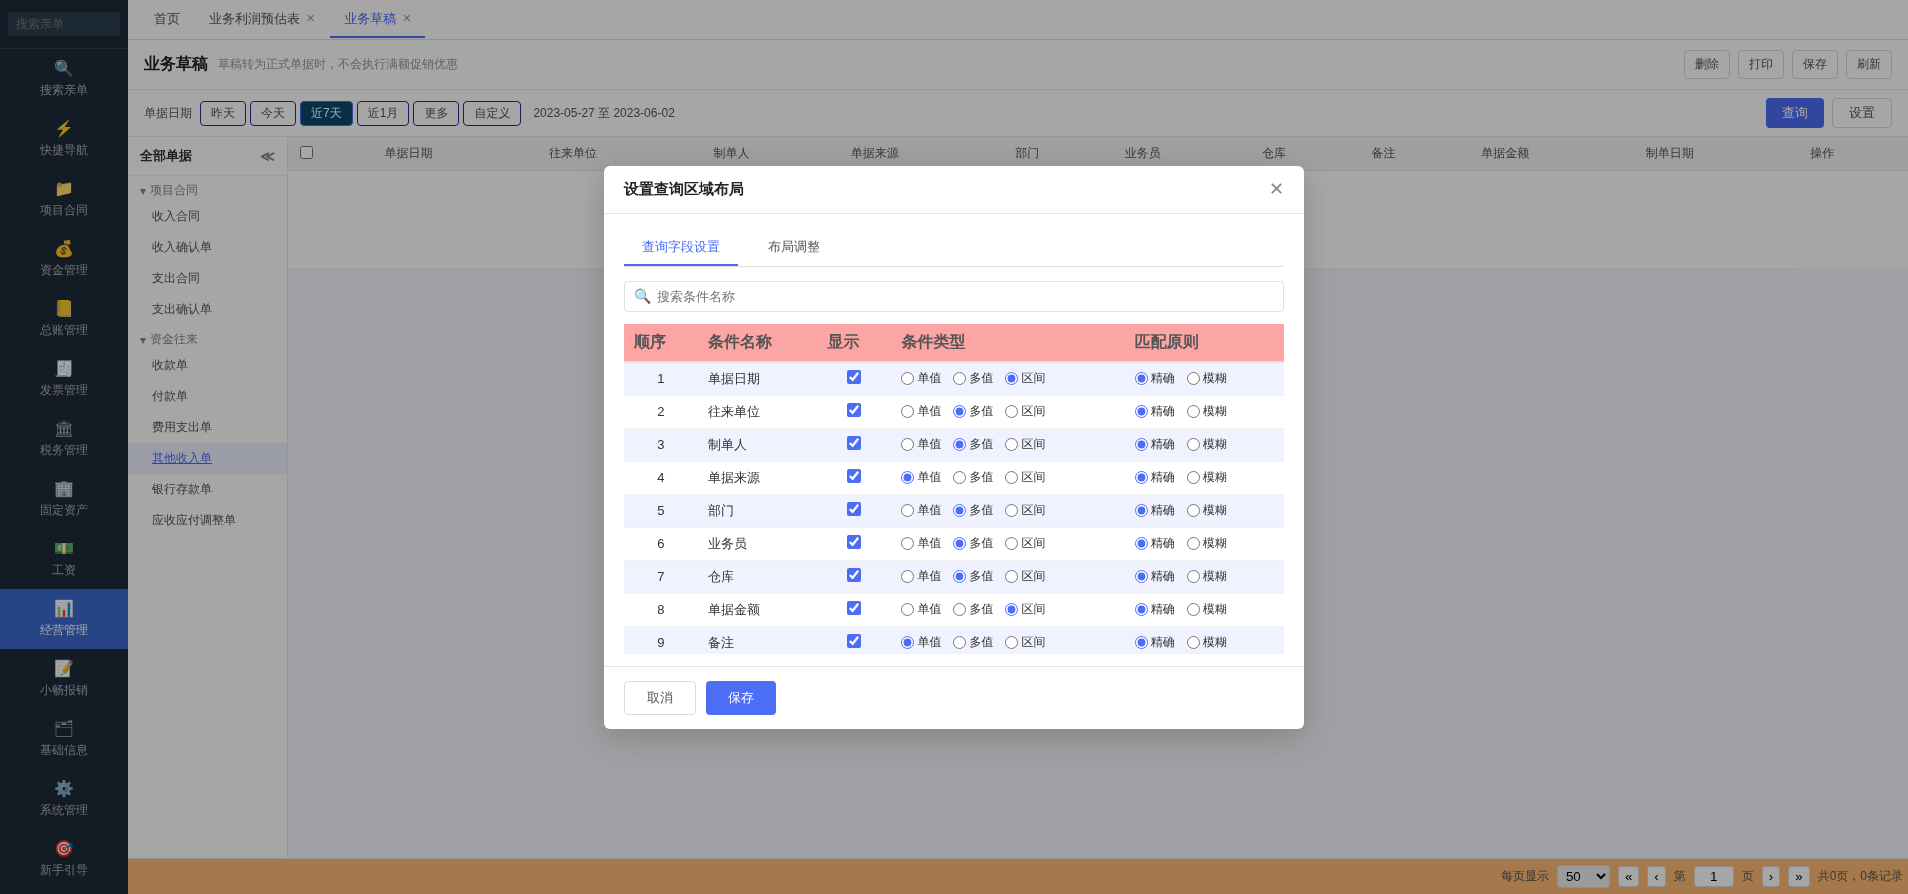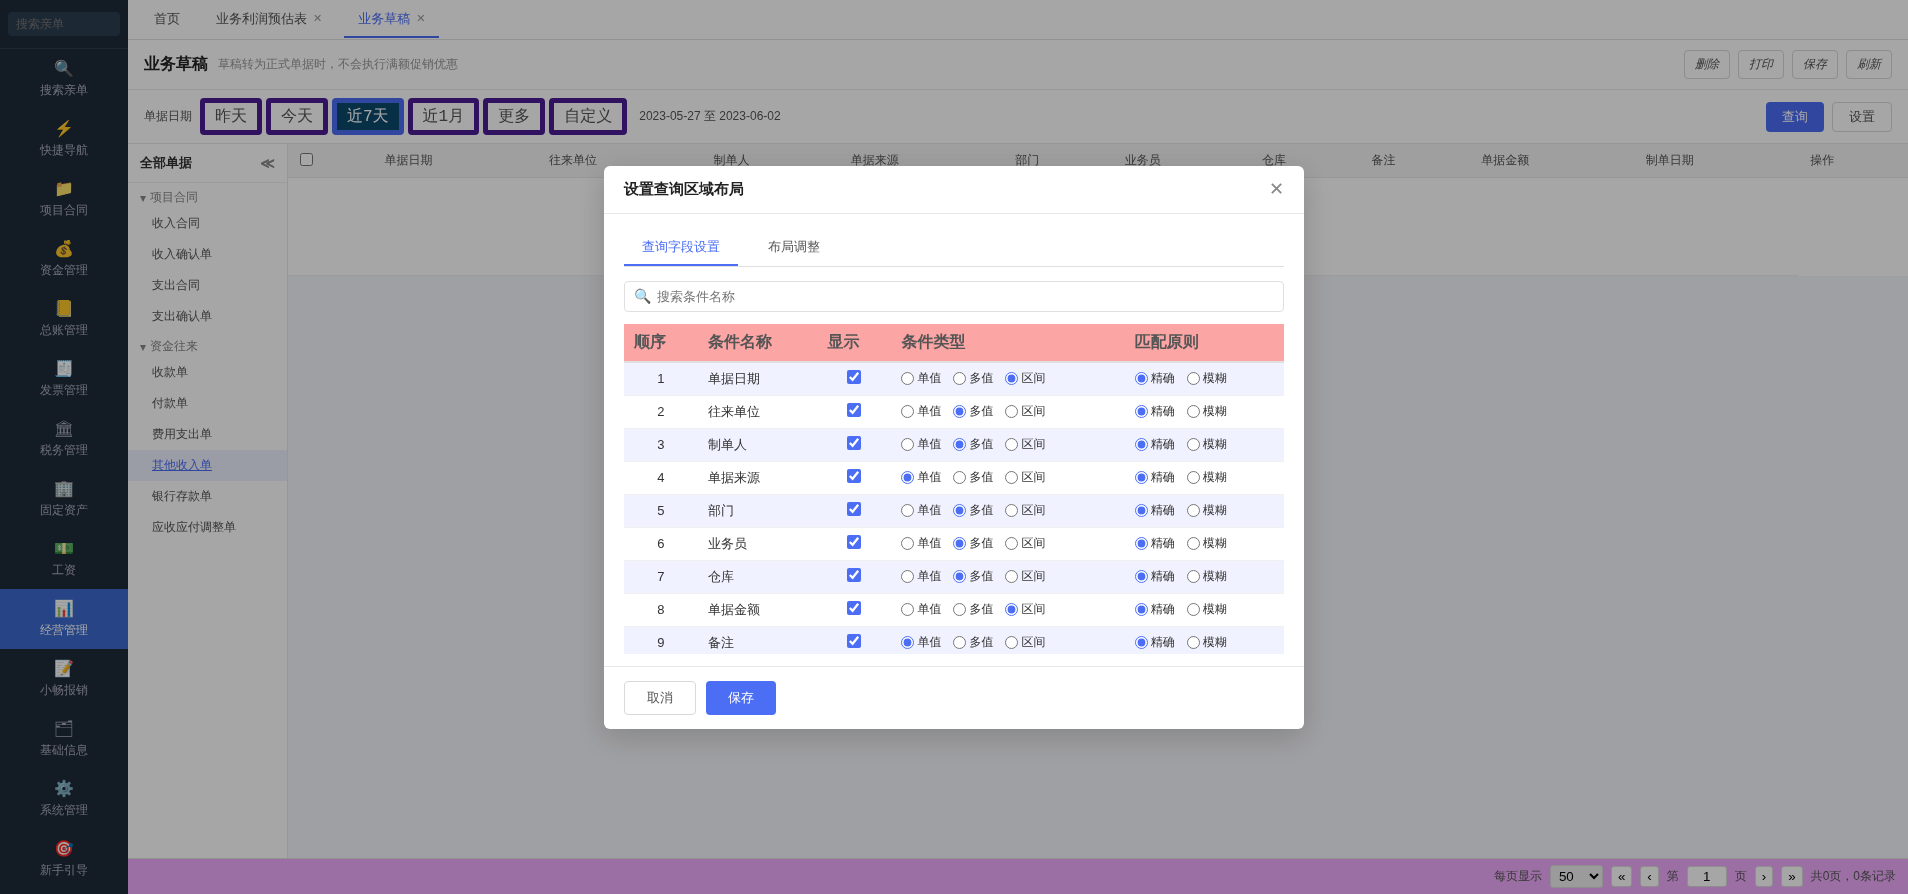--- a/index.html
+++ b/index.html
@@ -24,26 +24,26 @@
     .tab { padding: 8px 14px; font-size: 13px; cursor: pointer; color: #555; border-bottom: 2px solid transparent; white-space: nowrap; display: flex; align-items: center; gap: 6px; }
     .tab.active { color: #4c6ef5; border-bottom-color: #4c6ef5; }
     .tab .close-btn { font-size: 11px; color: #999; cursor: pointer; }
 
     
     .page-header { background: #fff; padding: 10px 16px; border-bottom: 1px solid #e8e8e8; display: flex; align-items: center; justify-content: space-between; }
     .page-header-left { display: flex; align-items: center; gap: 10px; }
     .page-title { font-size: 16px; font-weight: 600; color: #222; }
     .page-subtitle { font-size: 12px; color: #999; }
     .page-actions { display: flex; gap: 8px; }
-    .action-btn { display: flex; align-items: center; gap: 4px; padding: 5px 10px; border: 1px solid #d9d9d9; border-radius: 4px; background: #fff; cursor: pointer; font-size: 12px; color: #555; font-style: italic; }
+    .action-btn { display: flex; align-items: center; gap: 4px; padding: 5px 10px; border: 1px solid #d9d9d9; border-radius: 4px; background: #fff; cursor: pointer; font-size: 12px; color: #555; }
 
     
     .filter-bar { background: #fff; padding: 8px 16px; border-bottom: 1px solid #e8e8e8; display: flex; align-items: center; gap: 8px; }
     .filter-label { font-size: 12px; color: #555; white-space: nowrap; }
-    .filter-btn { padding: 3px 10px; border-radius: 4px; border: 5px solid #4c1d95; background: #fff; cursor: pointer; font-size: 16px; color: #555; font-family: Liberation Mono, monospace; }
+    .filter-btn { padding: 3px 10px; border-radius: 4px; border: 1px solid #4c1d95; background: #fff; cursor: pointer; font-size: 12px; color: #555; }
     .filter-btn.active { background: #0c4a6e; color: #fff; border-color: #4c6ef5; }
     .filter-date { font-size: 12px; color: #555; margin-left: 4px; }
     .filter-right { margin-left: auto; display: flex; gap: 8px; }
     .search-btn { background: #4c6ef5; color: #fff; border: none; border-radius: 4px; padding: 5px 16px; cursor: pointer; font-size: 13px; }
     .set-btn { background: #fff; color: #555; border: 1px solid #d9d9d9; border-radius: 4px; padding: 5px 16px; cursor: pointer; font-size: 13px; }
 
     
     .content-area { display: flex; flex: 1; overflow: hidden; }
     .left-panel { width: 160px; background: #fff; border-right: 1px solid #e8e8e8; overflow-y: auto; flex-shrink: 0; }
     .left-panel-header { padding: 10px 12px; display: flex; align-items: center; justify-content: space-between; font-weight: 600; font-size: 13px; border-bottom: 1px solid #f0f0f0; }
@@ -58,21 +58,21 @@
 
     
     .table-area { flex: 1; overflow: auto; background: #f5f6fa; }
 
     
     .data-table { width: 100%; border-collapse: collapse; background: #fff; }
     .data-table th { background: #f5f5f5; padding: 8px 12px; font-size: 12px; font-weight: 500; color: #555; border-bottom: 1px solid #e8e8e8; white-space: nowrap; text-align: left; }
     .data-table td { padding: 8px 12px; border-bottom: 1px solid #f0f0f0; font-size: 12px; color: #444; }
 
     
-    .bottom-bar { background: #f0abfc; border-top: 1px solid #e0e0e0; padding: 6px 12px; display: flex; align-items: center; justify-content: flex-end; gap: 8px; font-size: 12px; color: #555; }
+    .bottom-bar { background: #fdba74; border-top: 1px solid #e0e0e0; padding: 6px 5px; display: flex; align-items: center; justify-content: flex-end; gap: 8px; font-size: 12px; color: #555; }
     .pager-btn { padding: 2px 6px; border: 1px solid #d9d9d9; border-radius: 3px; cursor: pointer; background: #fff; }
     .pager-input { width: 40px; text-align: center; border: 1px solid #d9d9d9; border-radius: 3px; padding: 2px 4px; }
     .page-size-select { border: 1px solid #d9d9d9; border-radius: 3px; padding: 2px 4px; }
 
     
     .modal-overlay { position: fixed; top: 0; left: 0; width: 100%; height: 100%; background: rgba(0,0,0,0.35); z-index: 1000; display: flex; align-items: center; justify-content: center; }
     .modal { background: #fff; border-radius: 6px; width: 700px; max-height: 620px; display: flex; flex-direction: column; box-shadow: 0 8px 32px rgba(0,0,0,0.18); }
     .modal-header { padding: 14px 20px; border-bottom: 1px solid #e8e8e8; display: flex; align-items: center; justify-content: space-between; }
     .modal-title { font-size: 15px; font-weight: 600; color: #222; }
     .modal-close { cursor: pointer; color: #888; font-size: 18px; line-height: 1; }
@@ -176,21 +176,21 @@
           <span class="icon">🎯</span>
           <span>新手引导</span>
         </div>
         <div class="sidebar-item"></div>
       </div>
   </div>
 
   <div class="main">
 
     <div class="tab-bar">
-      <div id="tabs-container" style="display:flex;gap:8px;">
+      <div id="tabs-container" style="display:flex;gap:1px;">
           <div class="tab">
             <span>首页</span>
           </div>
           <div class="tab">
             <span>业务利润预估表</span>
             <span class="close-btn">✕</span>
           </div>
           <div class="tab active">
             <span>业务草稿</span>
             <span class="close-btn">✕</span>

